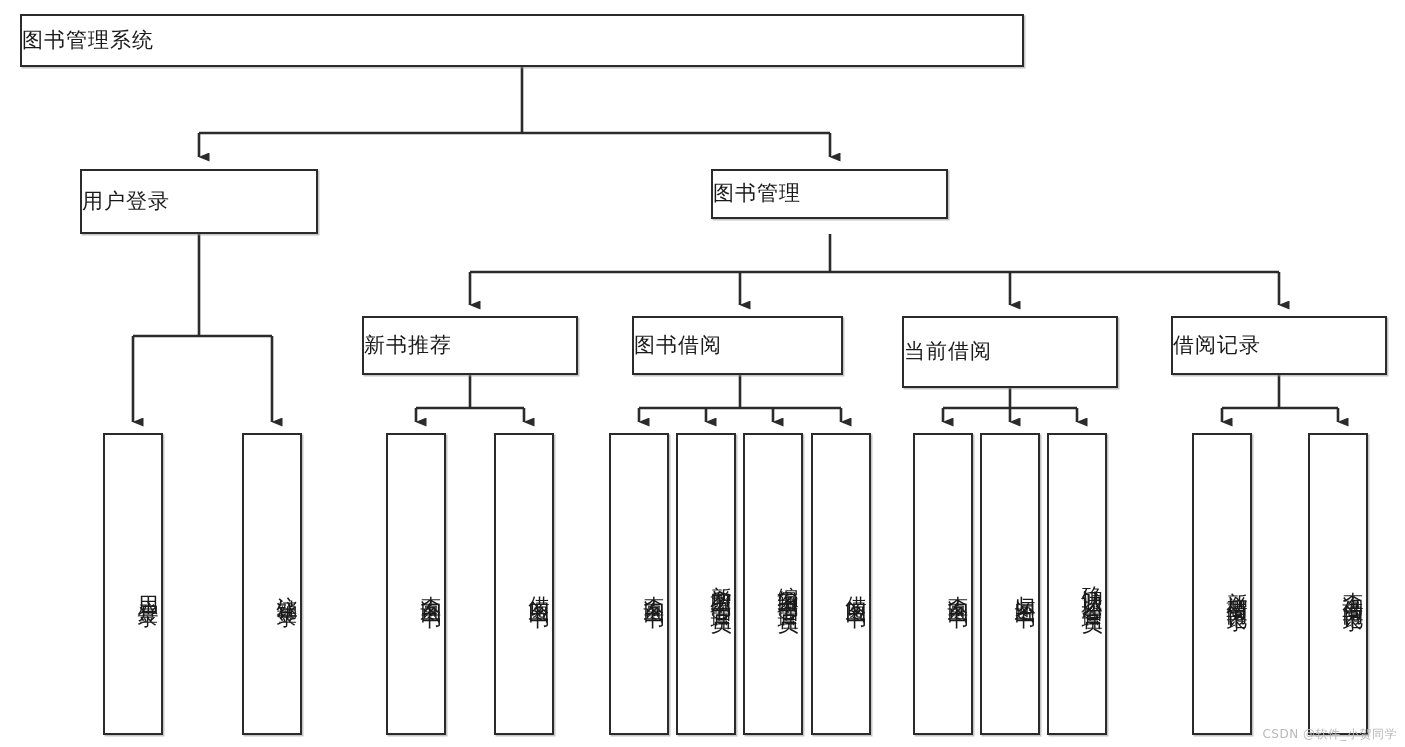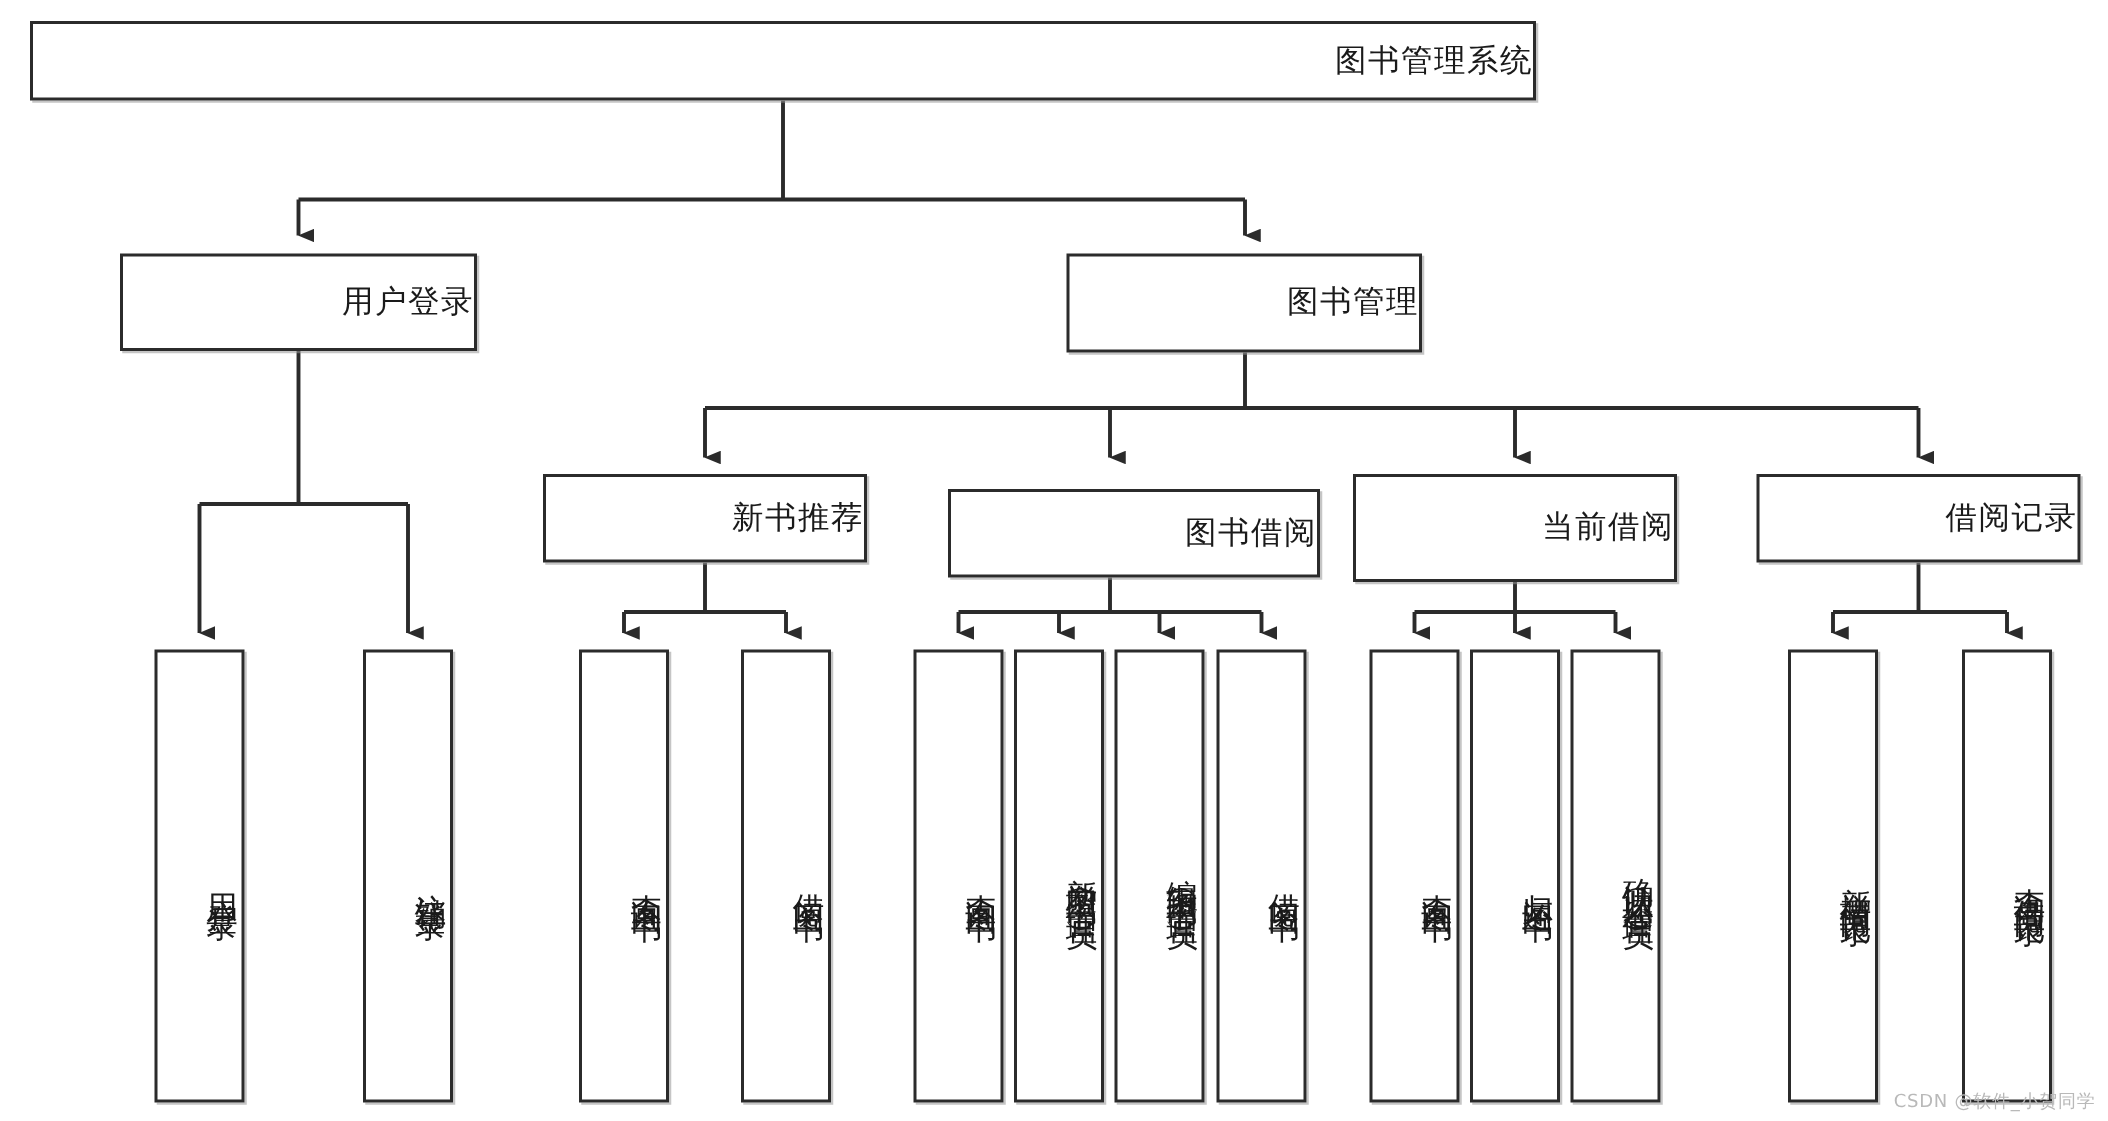--- a/index.html
+++ b/index.html
@@ -24,21 +24,21 @@
     pointer-events: none;
   }
   .node {
     position: absolute;
     box-sizing: border-box;
     background: #ffffff;
     border: 2.5px solid #2b2b2b;
     box-shadow: 1.5px 1.5px 0 0 rgba(150,150,150,0.55);
     display: flex;
     align-items: center;
-    justify-content: flex-end;
+    justify-content: flex-start;
     color: #1a1a1a;
   }
   .node.horiz {
     font-size: 21px;
     letter-spacing: 1px;
     line-height: 1.2;
   }
   .node.vert {
     writing-mode: vertical-rl;
     text-orientation: upright;
@@ -122,28 +122,28 @@
     </g>
   </svg>
 
   <div class="node horiz" style="left:20px; top:14px; width:1004px; height:53px;">
     <span>图书管理系统</span>
   </div>
 
   <div class="node horiz" style="left:80px; top:169px; width:238px; height:65px;">
     <span>用户登录</span>
   </div>
-  <div class="node horiz" style="left:711px; top:169px; width:237px; height:66px;">
+  <div class="node horiz" style="left:711px; top:169px; width:237px; height:50px;">
     <span>图书管理</span>
   </div>
 
   <div class="node horiz" style="left:362px; top:316px; width:216px; height:59px;">
     <span>新书推荐</span>
   </div>
-  <div class="node horiz" style="left:632px; top:326px; width:248px; height:59px;">
+  <div class="node horiz" style="left:632px; top:316px; width:211px; height:59px;">
     <span>图书借阅</span>
   </div>
   <div class="node horiz" style="left:902px; top:316px; width:216px; height:72px;">
     <span>当前借阅</span>
   </div>
   <div class="node horiz" style="left:1171px; top:316px; width:216px; height:59px;">
     <span>借阅记录</span>
   </div>
 
   <div class="node vert" style="left:103px; top:433px; width:60px; height:302px;">

